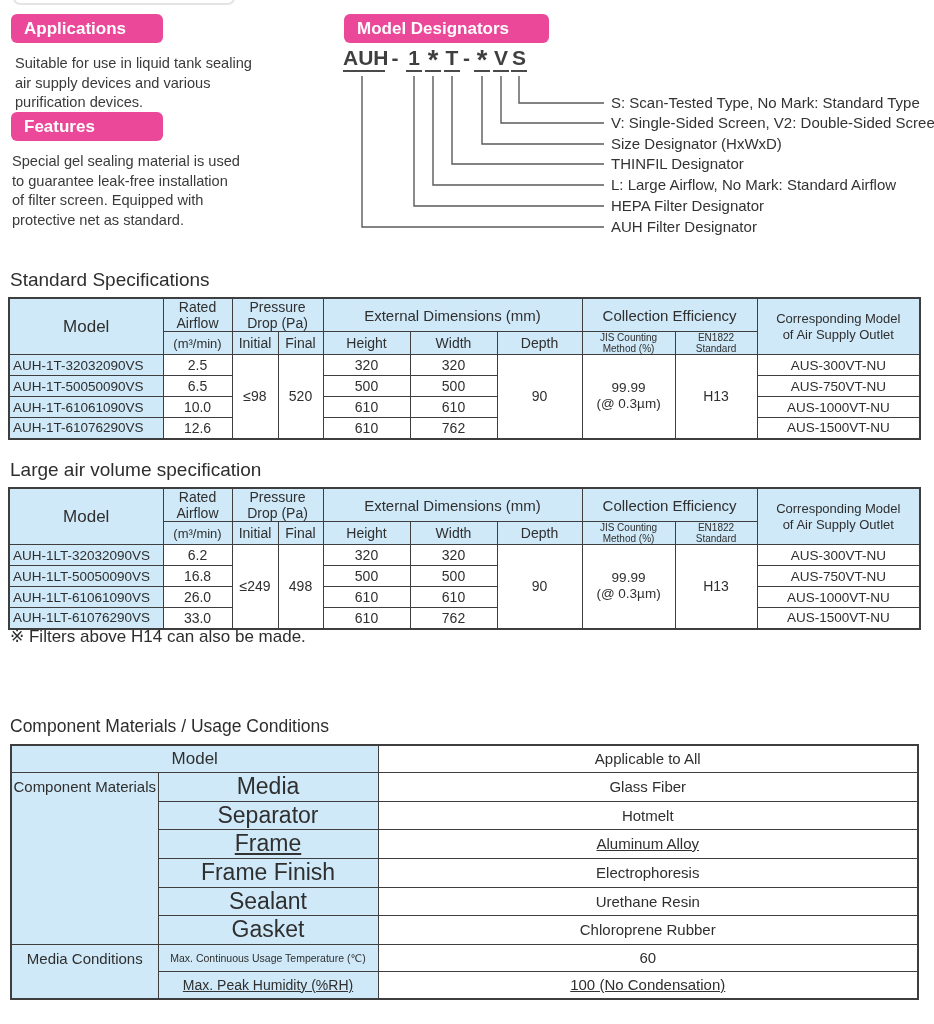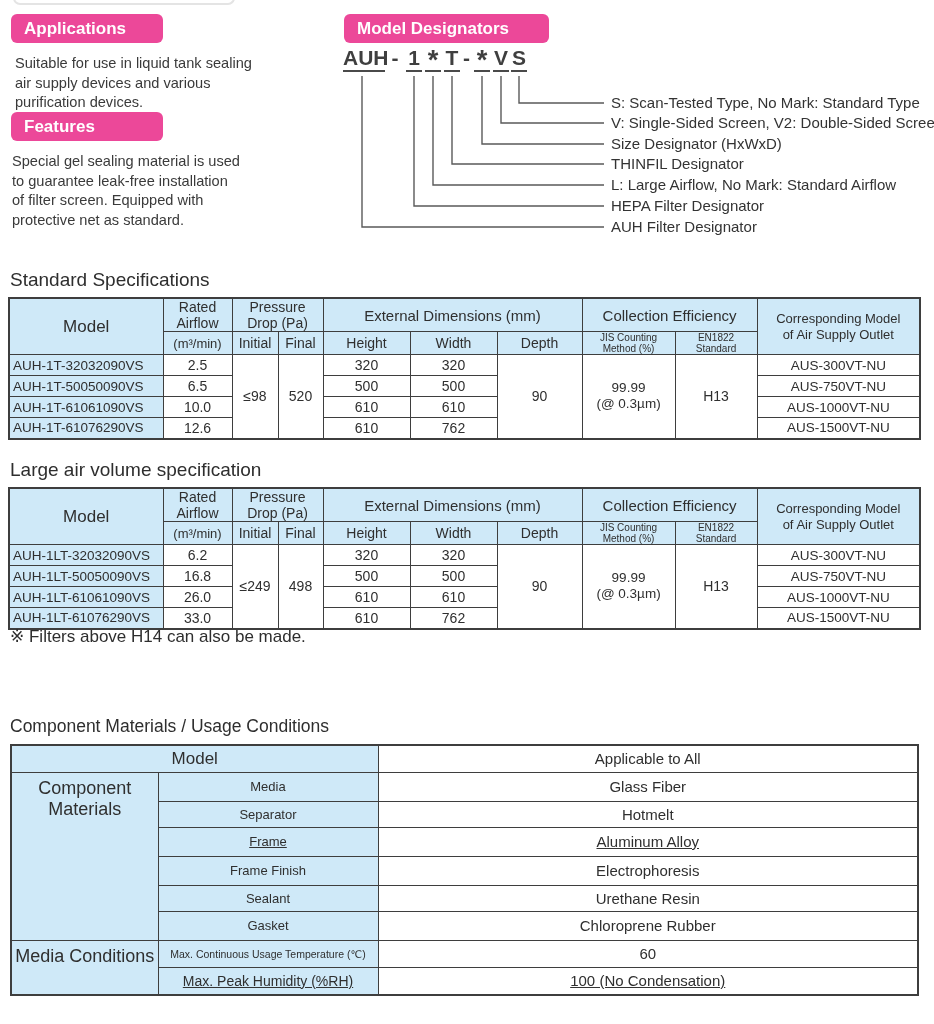--- a/index.html
+++ b/index.html
@@ -44,22 +44,22 @@
   .spec .outlet{font-size:13.5px;}
   .spec .jis-val{font-size:13.5px;line-height:16px;}
 
   
   .comp{position:absolute;border-collapse:collapse;table-layout:fixed;border:2px solid #3e3e3e;background:#fff;}
   .comp th,.comp td{border:1px solid #3e3e3e;padding:0;font-weight:400;color:#2f2f2f;
                     text-align:center;vertical-align:middle;overflow:hidden;}
   .comp th{background:#cfe9f8;}
   .comp td{background:#fff;font-size:15px;}
   .c-model{font-size:17px;}
-  .c-group{font-size:18px;vertical-align:top !important;padding-top:5px !important;}
-  .c-lab{font-size:13px;}
+  .c-group{font-size:15px;vertical-align:top !important;padding-top:5px !important;}
+  .c-lab{font-size:23px;}
   .c-lab.small1{font-size:10.5px;}
   .c-lab.mid1{font-size:14px;}
 </style>
 </head>
 <body>
 
 <div class="canvas">
 
   <div class="top-artifact"></div>
 

